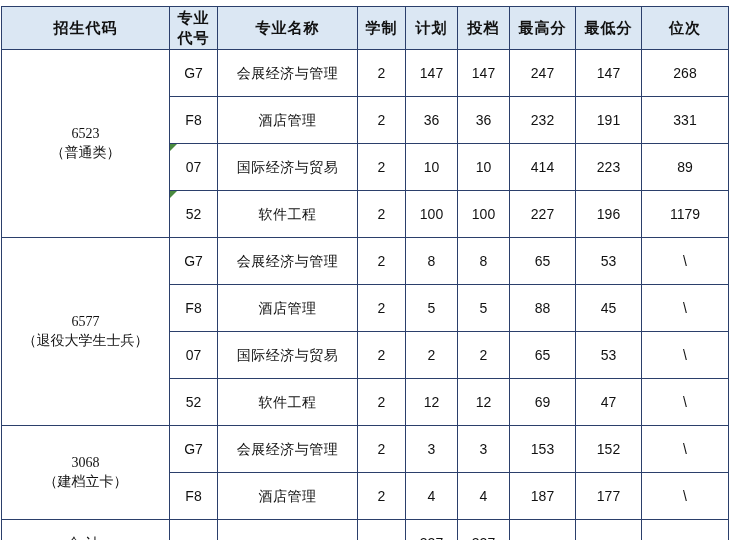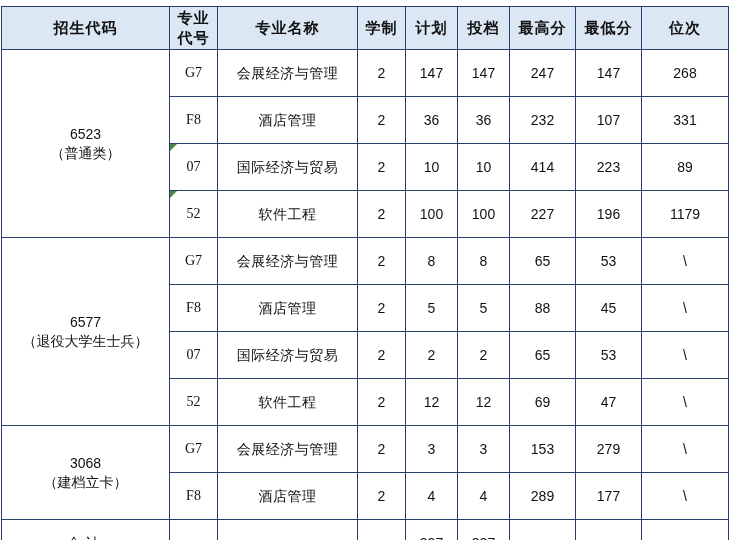--- a/index.html
+++ b/index.html
@@ -43,31 +43,31 @@
     font-size: 15px;
     letter-spacing: 1px;
   }
   table.score-table tbody td {
     height: 46px;
     background: #ffffff;
   }
   td.group-cell {
     font-size: 14px;
     line-height: 1.6;
+    font-family: Liberation Serif, serif;
   }
   td.group-cell .g-line1 { display: block; }
   td.group-cell .g-line2 { display: block; }
   td.major-name {
     text-align: left;
     padding-left: 10px;
     letter-spacing: 0.5px;
   }
   td.code-cell {
     font-size: 14px;
-    font-family: Liberation Serif, serif;
   }
   td.total-label {
     font-size: 15px;
     letter-spacing: 4px;
   }
   tr.total-row td {
     height: 44px;
   }
   .corner-mark {
     position: relative;
@@ -138,21 +138,21 @@
         <td>147</td>
         <td>268</td>
       </tr>
       <tr>
         <td class="code-cell">F8</td>
         <td class="major-name">酒店管理</td>
         <td>2</td>
         <td>36</td>
         <td>36</td>
         <td>232</td>
-        <td>107</td>
+        <td>191</td>
         <td>331</td>
       </tr>
       <tr>
         <td class="code-cell corner-mark">07</td>
         <td class="major-name">国际经济与贸易</td>
         <td>2</td>
         <td>10</td>
         <td>10</td>
         <td>414</td>
         <td>223</td>
@@ -218,30 +218,30 @@
         <td class="group-cell" rowspan="2">
           <span class="g-line1">3068</span>
           <span class="g-line2">（建档立卡）</span>
         </td>
         <td class="code-cell">G7</td>
         <td class="major-name">会展经济与管理</td>
         <td>2</td>
         <td>3</td>
         <td>3</td>
         <td>153</td>
-        <td>279</td>
+        <td>152</td>
         <td>\</td>
       </tr>
       <tr>
         <td class="code-cell">F8</td>
         <td class="major-name">酒店管理</td>
         <td>2</td>
         <td>4</td>
         <td>4</td>
-        <td>289</td>
+        <td>187</td>
         <td>177</td>
         <td>\</td>
       </tr>
 
       <tr class="total-row">
         <td class="total-label">合计</td>
         <td></td>
         <td></td>
         <td></td>
         <td>327</td>

